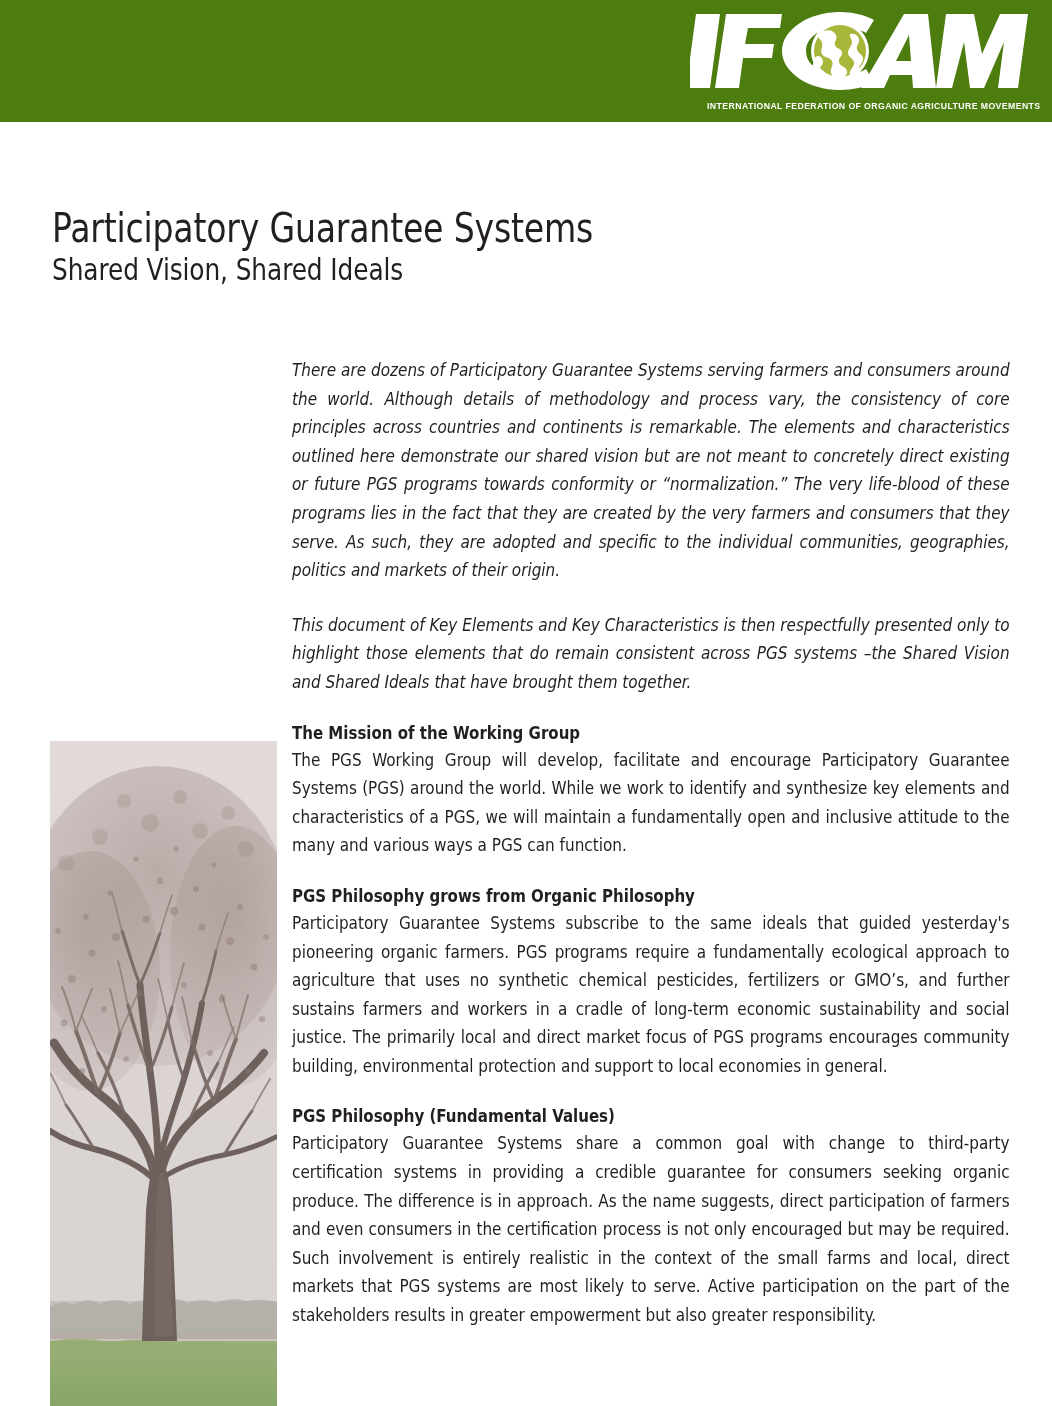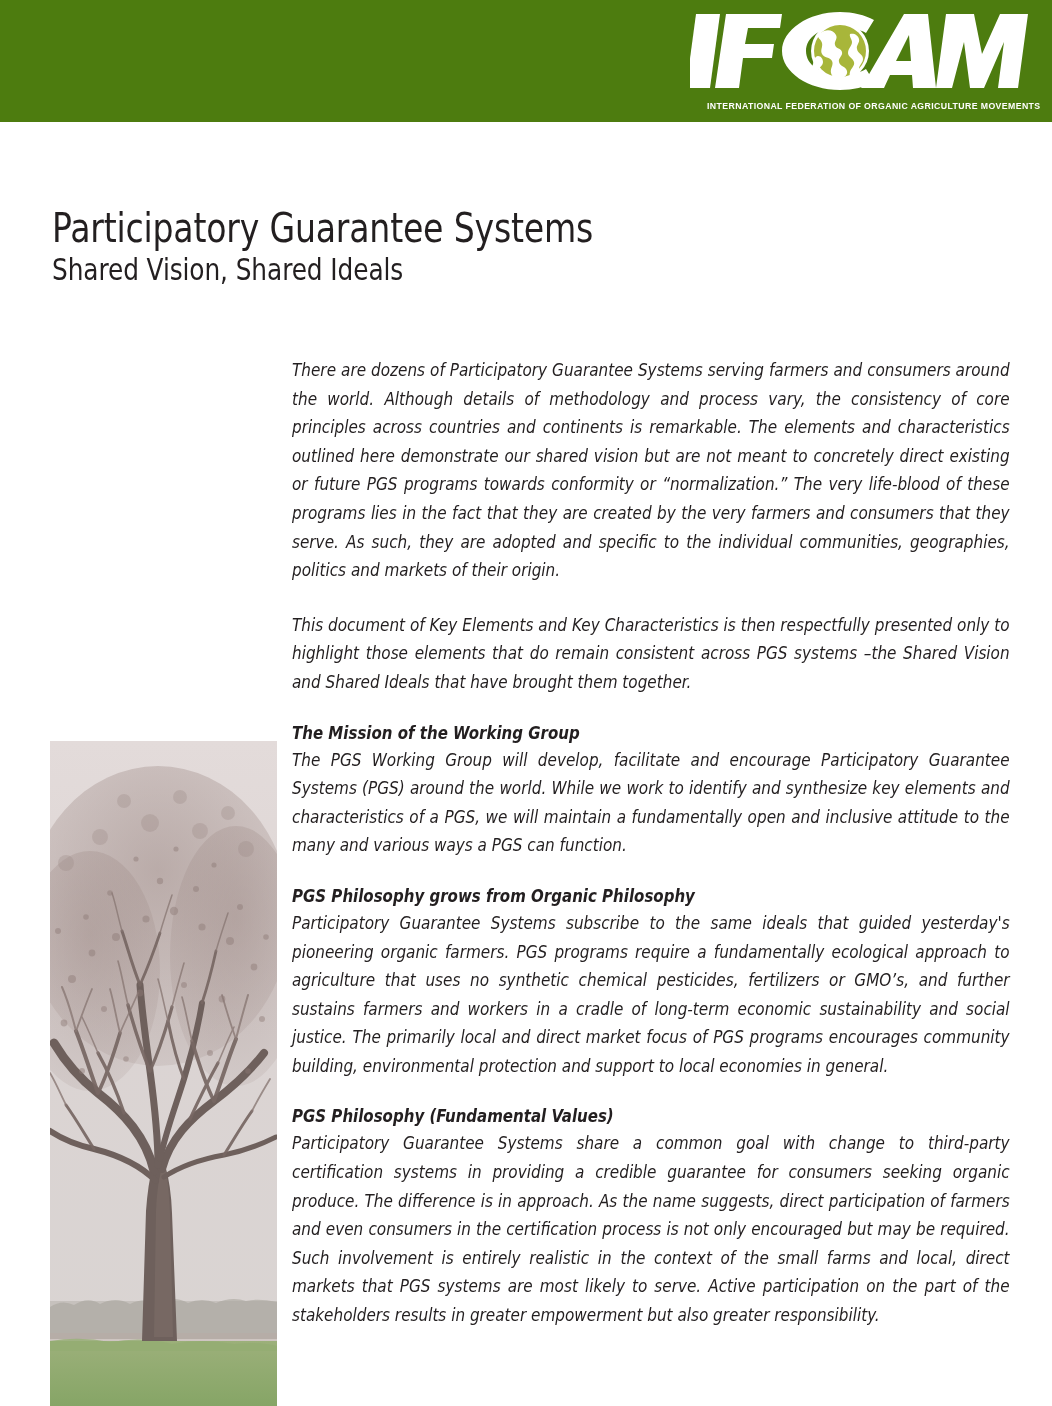--- a/index.html
+++ b/index.html
@@ -110,21 +110,21 @@
     font-size: 17.4px;
     line-height: 28.6px;
     color: #231f20;
     text-align: justify;
     margin: 0 0 26px 0;
     transform: scaleX(0.975);
     transform-origin: left top;
   }
   .intro:last-of-type { margin-bottom: 0; }
 
-  .section { margin-top: 0; font-style: italic; }
+  .section { margin-top: 0; }
   .section-head {
     font-family: "DejaVu Sans Condensed", "Liberation Sans Narrow", "Liberation Sans", sans-serif;
     font-size: 17.4px;
     font-weight: 600;
     color: #231f20;
     line-height: 24px;
     margin: 0 0 1px 0;
     transform: scaleX(0.96);
     transform-origin: left top;
   }

